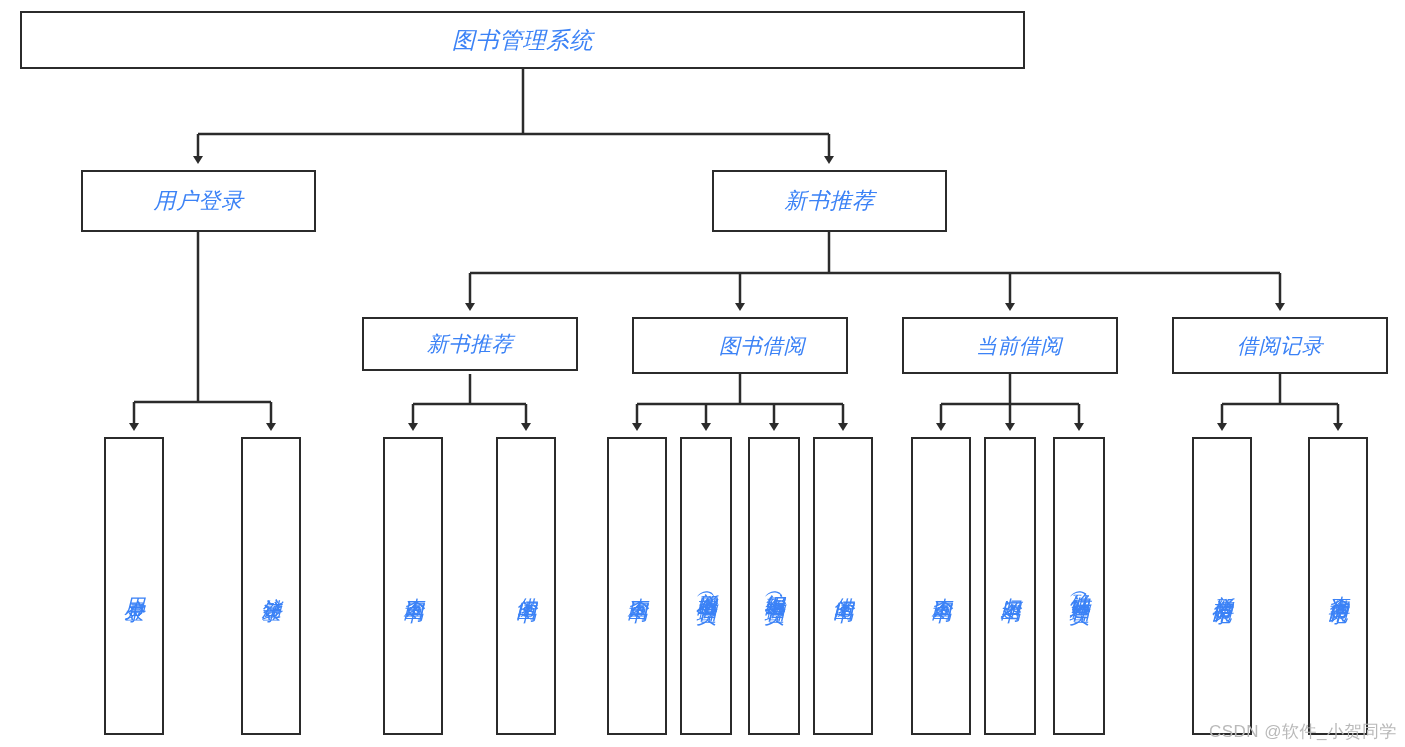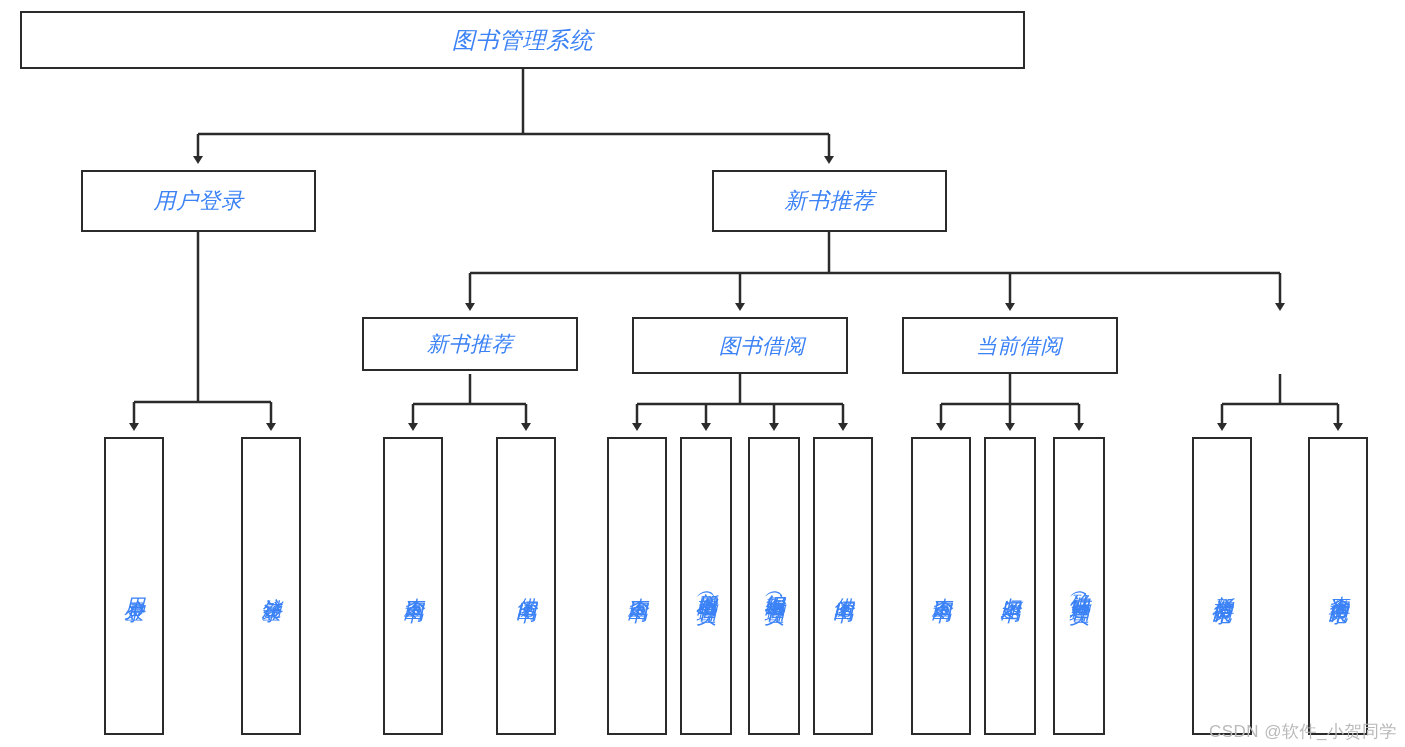--- a/index.html
+++ b/index.html
@@ -143,20 +143,23 @@
   </div>
 
   <div class="node lvl3" style="left:632px; top:317px; width:216px; height:57px;padding-left:44px;">
     <span class="node-label">图书借阅</span>
   </div>
 
   <div class="node lvl3" style="left:902px; top:317px; width:216px; height:57px;padding-left:18px;">
     <span class="node-label">当前借阅</span>
   </div>
 
+  <div class="node lvl3" style="left:1172px; top:317px; width:216px; height:57px;">
+    <span class="node-label">借阅记录</span>
+  </div>
 
   <div class="node leaf" style="left:104px; top:437px; width:60px; height:298px;">
     <span class="node-label">用户登录</span>
   </div>
 
   <div class="node leaf" style="left:241px; top:437px; width:60px; height:298px;">
     <span class="node-label">注销登录</span>
   </div>
 
   <div class="node leaf" style="left:383px; top:437px; width:60px; height:298px;">

